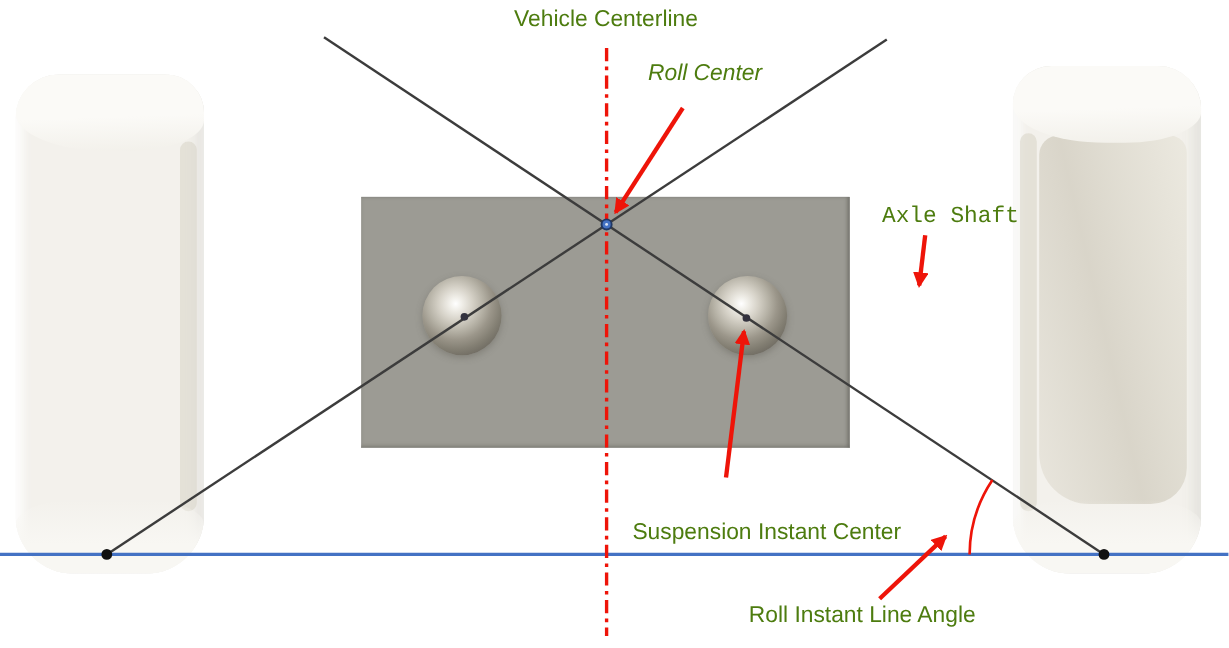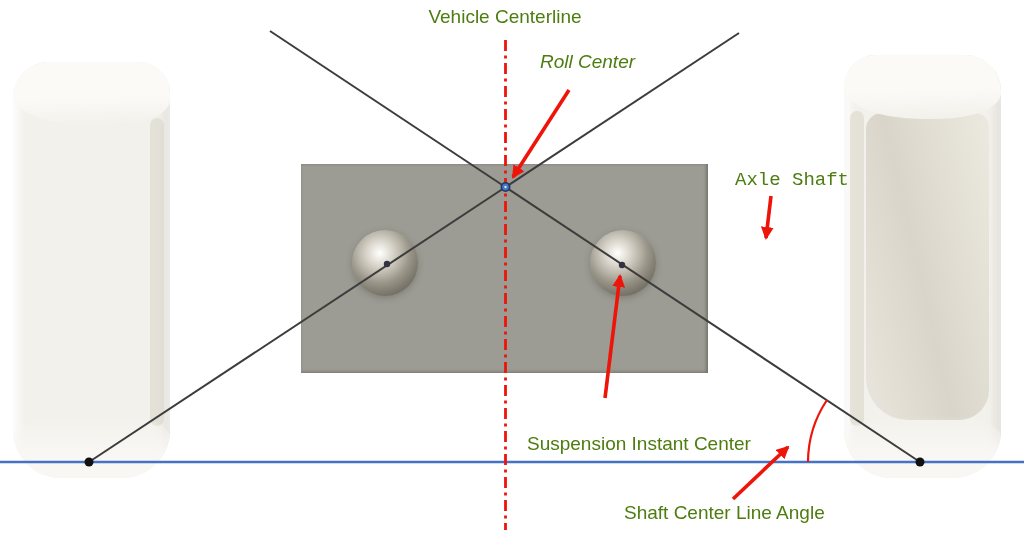--- a/index.html
+++ b/index.html
@@ -150,14 +150,14 @@
     <line class="redarrow" x1="569" y1="90" x2="513" y2="177" marker-end="url(#arrowhead)"></line>
     <line class="redarrow" x1="771" y1="196" x2="766" y2="238" marker-end="url(#arrowhead)"></line>
     <line class="redarrow" x1="605" y1="398" x2="620" y2="276" marker-end="url(#arrowhead)"></line>
     <line class="redarrow" x1="733" y1="499" x2="788" y2="447" marker-end="url(#arrowhead)"></line>
   </svg>
 
   <div class="label centered" style="left:505px;top:6px;">Vehicle Centerline</div>
   <div class="label" style="left:540px;top:51px;font-style:italic;">Roll Center</div>
   <div class="label" style="left:735px;top:169px;font-family:Liberation Mono, monospace;">Axle Shaft</div>
   <div class="label" style="left:527px;top:405px;margin-top:28px;">Suspension Instant Center</div>
-  <div class="label" style="left:624px;top:502px;">Shaft Center Line Angle</div>
+  <div class="label" style="left:624px;top:502px;">Roll Instant Line Angle</div>
 </div>
 
 </body></html>

